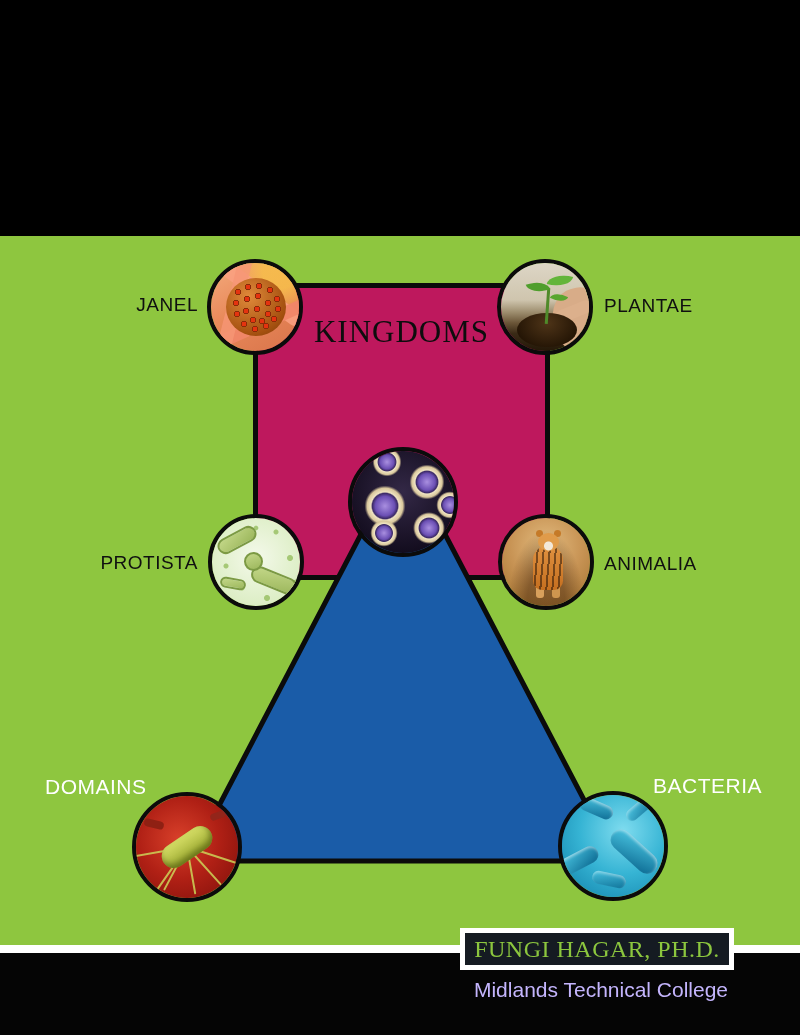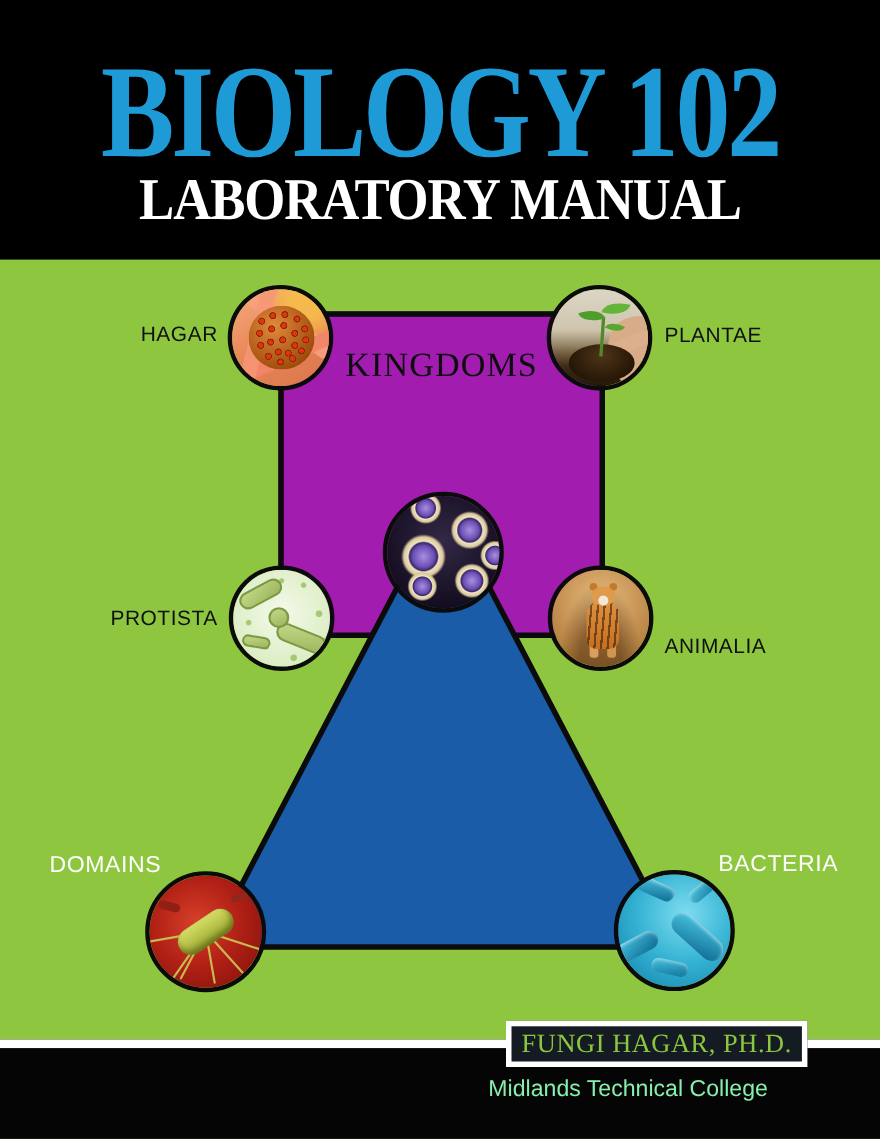--- a/index.html
+++ b/index.html
@@ -15,21 +15,21 @@
   .title2{position:absolute;left:0;top:156px;width:800px;text-align:center;
           font-family:"Liberation Serif",serif;font-weight:bold;
           font-size:48px;line-height:52px;letter-spacing:-1px;color:#ffffff;
           transform:scaleY(1.12);transform-origin:50% 50%;white-space:nowrap;}
 
   
   .field{position:absolute;left:0;top:236px;width:800px;height:709px;background:#8EC63F;}
 
   
   .k-square{position:absolute;left:253px;top:47px;width:297px;height:297px;
-            box-sizing:border-box;background:#a21caf;border:5px solid #0b0b0b;}
+            box-sizing:border-box;background:#be185d;border:5px solid #0b0b0b;}
   .k-title{position:absolute;left:0;top:26px;width:100%;text-align:center;
            font-family:"Liberation Serif",serif;font-size:31px;letter-spacing:1px;
            color:#0d0d0d;}
   .e-title{position:absolute;left:0;top:128px;width:100%;text-align:center;
            font-size:23px;letter-spacing:1.5px;color:#ffffff;}
 
   
   .d-triangle{position:absolute;left:160px;top:208px;width:490px;height:425px;}
   .d-title{position:absolute;left:253px;top:552px;width:300px;text-align:center;
            font-family:"Liberation Serif",serif;font-size:32px;letter-spacing:1px;
@@ -171,44 +171,40 @@
   .r-r3{left:16px;top:6px;width:36px;height:14px;transform:rotate(24deg);}
   .r-r4{left:62px;top:8px;width:30px;height:12px;transform:rotate(-40deg);opacity:.8;}
   .r-r5{left:30px;top:78px;width:34px;height:13px;transform:rotate(12deg);opacity:.85;}
 
   
   .label{position:absolute;font-size:19px;letter-spacing:.5px;color:#101010;white-space:nowrap;}
   .label.light{color:#ffffff;font-size:21px;}
   .lb-fungi{left:100px;top:58px;width:98px;text-align:right;}
   .lb-plantae{left:604px;top:59px;}
   .lb-protista{left:80px;top:316px;width:118px;text-align:right;}
-  .lb-animalia{left:604px;top:317px;margin-top:25px;}
+  .lb-animalia{left:604px;top:317px;}
   .lb-bacteria{left:45px;top:539px;}
   .lb-archaea{left:653px;top:538px;}
 
   
   .white-stripe{position:absolute;left:0;top:945px;width:800px;height:8px;background:#ffffff;}
   .bottom-band{position:absolute;left:0;top:953px;width:800px;height:82px;background:#050505;}
   .author-box{position:absolute;left:460px;top:928px;width:274px;height:42px;
               box-sizing:border-box;background:#151B22;border:5px solid #ffffff;
               text-align:center;z-index:5;}
   .author-text{font-family:"Liberation Serif",serif;font-size:24px;line-height:32px;
                letter-spacing:.5px;color:#8CC63E;white-space:nowrap;}
-  .college{position:absolute;left:404px;top:978px;width:334px;text-align:center;
-           font-size:21px;color:#86efac;z-index:5;white-space:nowrap;}
+  .college{position:absolute;left:434px;top:978px;width:334px;text-align:center;
+           font-size:21px;color:#c4b5fd;z-index:5;white-space:nowrap;}
 </style>
 </head>
 <body>
 
 <div class="cover">
 
-  <div class="top-band">
-    <div class="title1">BIOLOGY 102</div>
-    <div class="title2">LABORATORY MANUAL</div>
-  </div>
 
   <div class="field">
 
     <div class="k-square">
       <div class="k-title">KINGDOMS</div>
     </div>
 
     <svg class="d-triangle" viewBox="0 0 490 425">
       <polygon points="243,10 30,417 456,417" fill="#1A5CA8" stroke="#0b0b0b" stroke-width="5"></polygon>
     </svg>
@@ -275,21 +271,21 @@
 
     <div class="photo ph-big ph-archaea">
       <div class="r-base"></div>
       <div class="r-rod r-r4"></div>
       <div class="r-rod r-r3"></div>
       <div class="r-rod r-r2"></div>
       <div class="r-rod r-r5"></div>
       <div class="r-rod r-r1"></div>
     </div>
 
-    <div class="label lb-fungi">HAGAR</div>
+    <div class="label lb-fungi">JANEL</div>
     <div class="label lb-plantae">PLANTAE</div>
     <div class="label lb-protista">PROTISTA</div>
     <div class="label lb-animalia">ANIMALIA</div>
     <div class="label light lb-bacteria">DOMAINS</div>
     <div class="label light lb-archaea">BACTERIA</div>
   </div>
 
   <div class="white-stripe"></div>
   <div class="bottom-band"></div>
   <div class="author-box">

